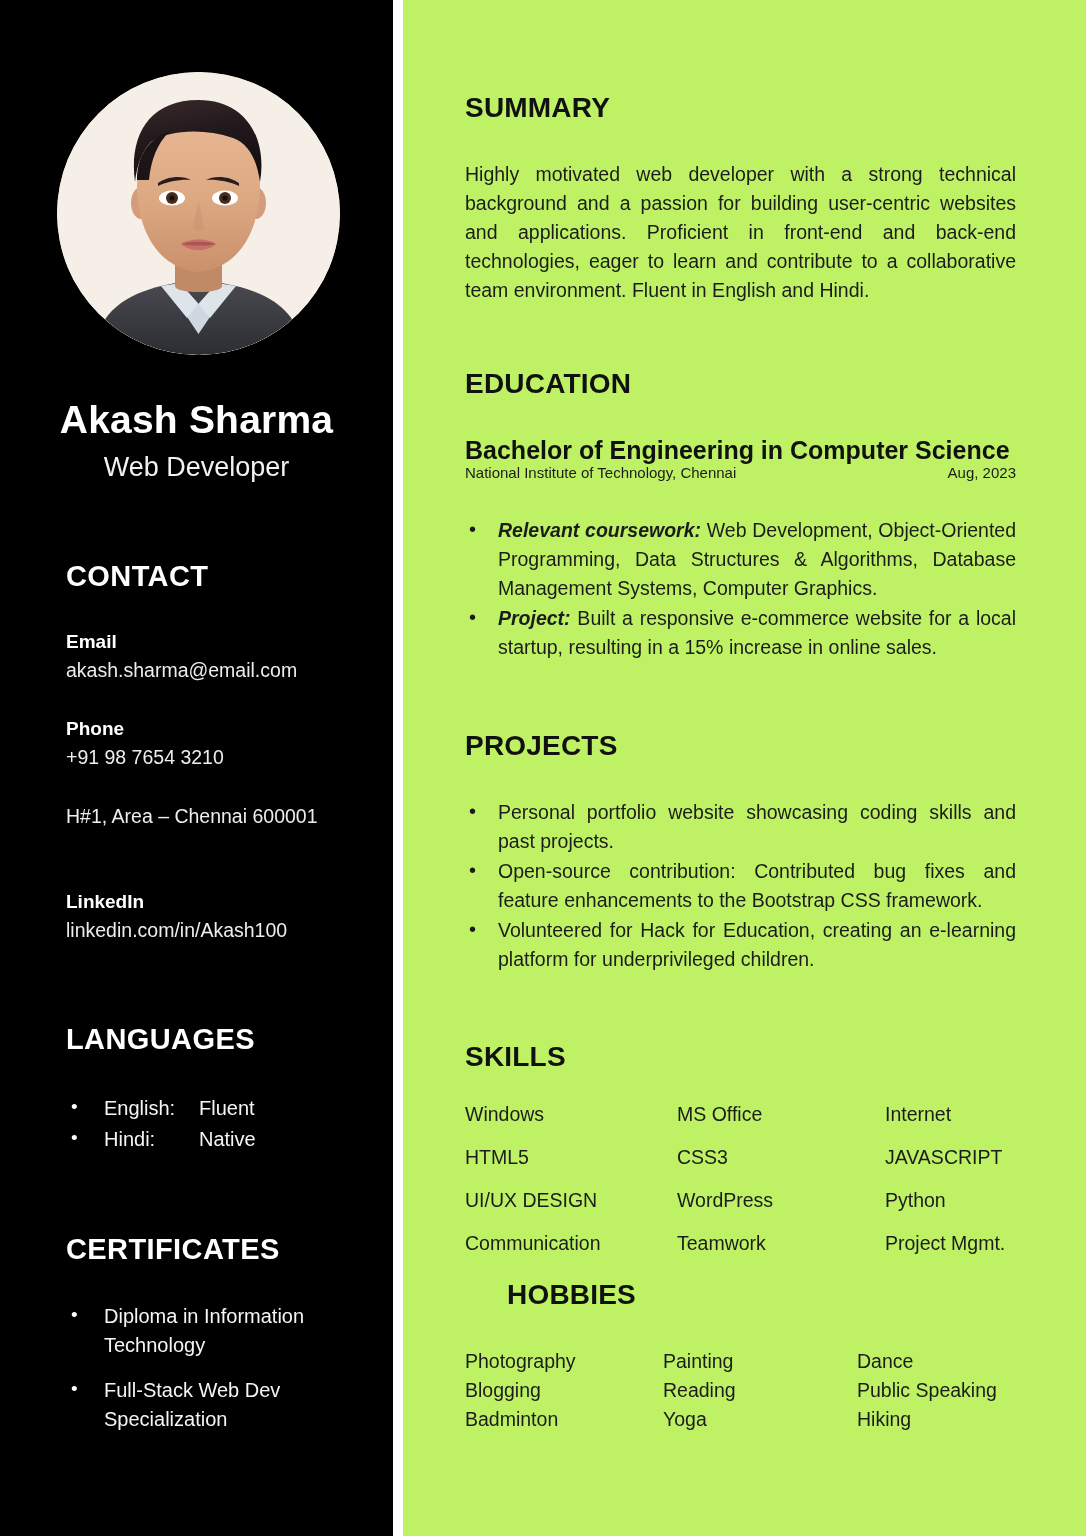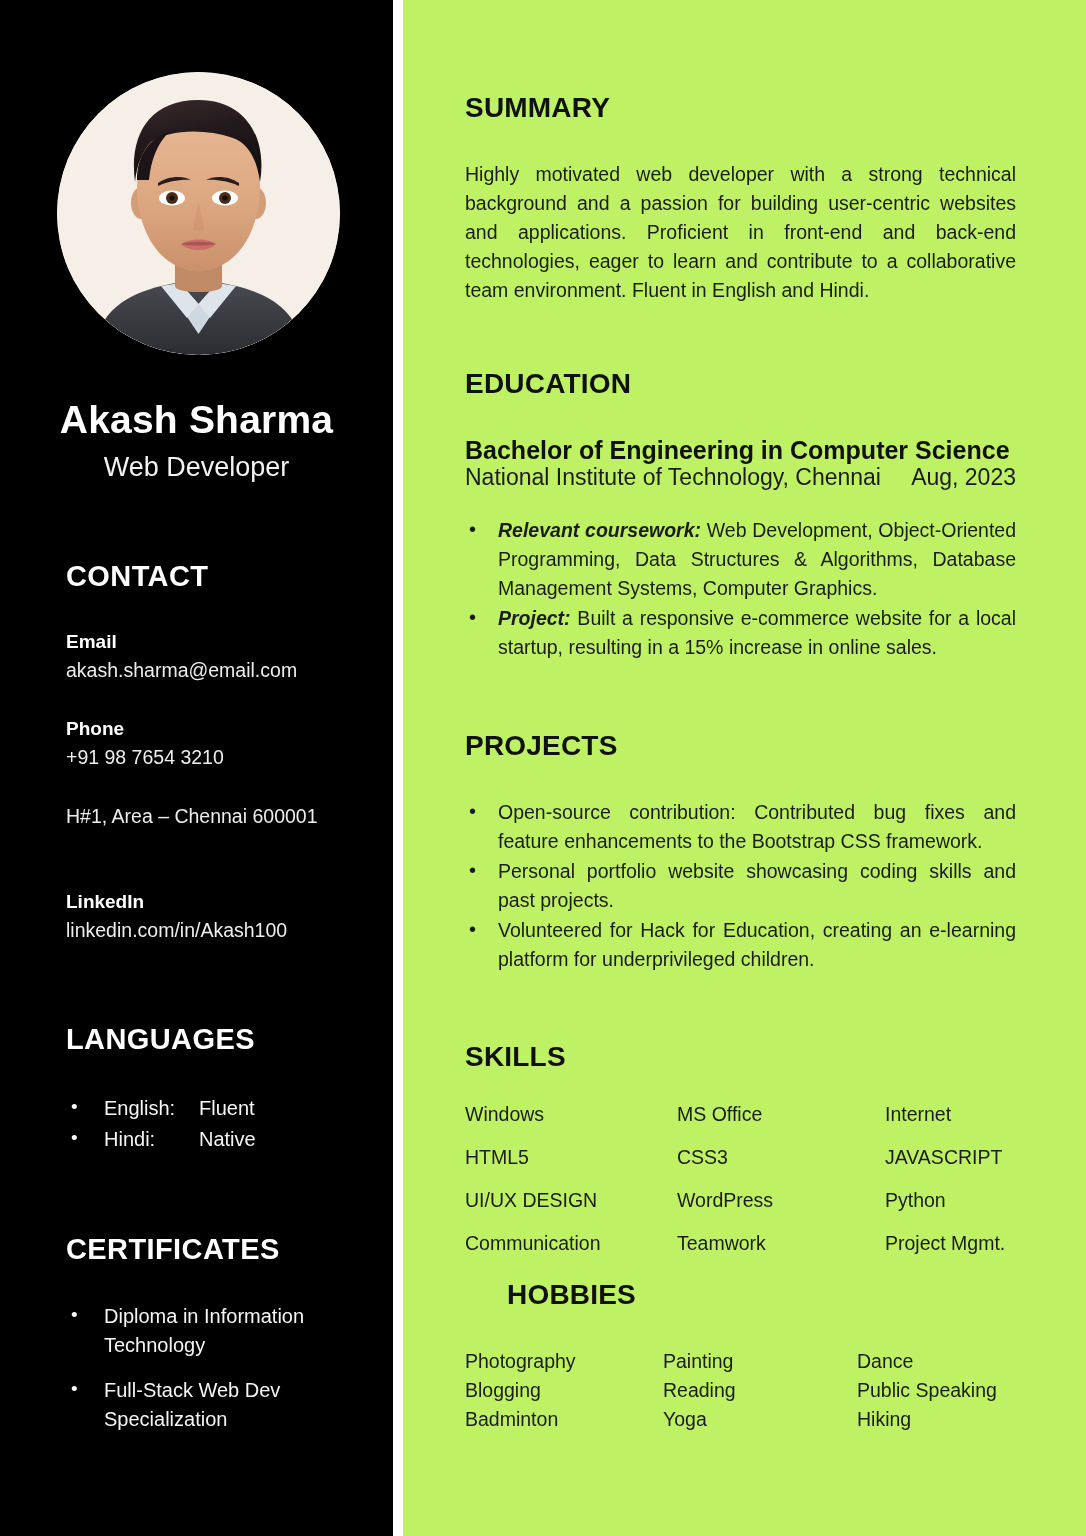--- a/index.html
+++ b/index.html
@@ -203,21 +203,21 @@
   }
 
   .edu-row {
     position: absolute;
     left: 62px;
     top: 464px;
     width: 551px;
     display: flex;
     justify-content: space-between;
     align-items: baseline;
-    font-size: 23px;
+    font-size: 15px;
     color: #1c1c1c;
   }
 
   .bullets {
     position: absolute;
     left: 62px;
     width: 551px;
     list-style: none;
   }
   .bullets li {
@@ -381,22 +381,22 @@
       <span>National Institute of Technology, Chennai</span>
       <span>Aug, 2023</span>
     </div>
     <ul class="bullets edu-bullets">
       <li><b>Relevant coursework:</b><span> Web Development, Object-Oriented Programming, Data Structures &amp; Algorithms, Database Management Systems, Computer Graphics.</span></li>
       <li><b>Project:</b><span> Built a responsive e-commerce website for a local startup, resulting in a 15% increase in online sales.</span></li>
     </ul>
 
     <h2 class="sec-head h-projects">PROJECTS</h2>
     <ul class="bullets proj-bullets">
+      <li><span>Personal portfolio website showcasing coding skills and past projects.</span></li>
       <li><span>Open-source contribution: Contributed bug fixes and feature enhancements to the Bootstrap CSS framework.</span></li>
-      <li><span>Personal portfolio website showcasing coding skills and past projects.</span></li>
       <li><span>Volunteered for Hack for Education, creating an e-learning platform for underprivileged children.</span></li>
     </ul>
 
     <h2 class="sec-head h-skills">SKILLS</h2>
     <div class="grid3 skills-grid">
       <span>Windows</span>
       <span>MS Office</span>
       <span>Internet</span>
       <span>HTML5</span>
       <span>CSS3</span>

